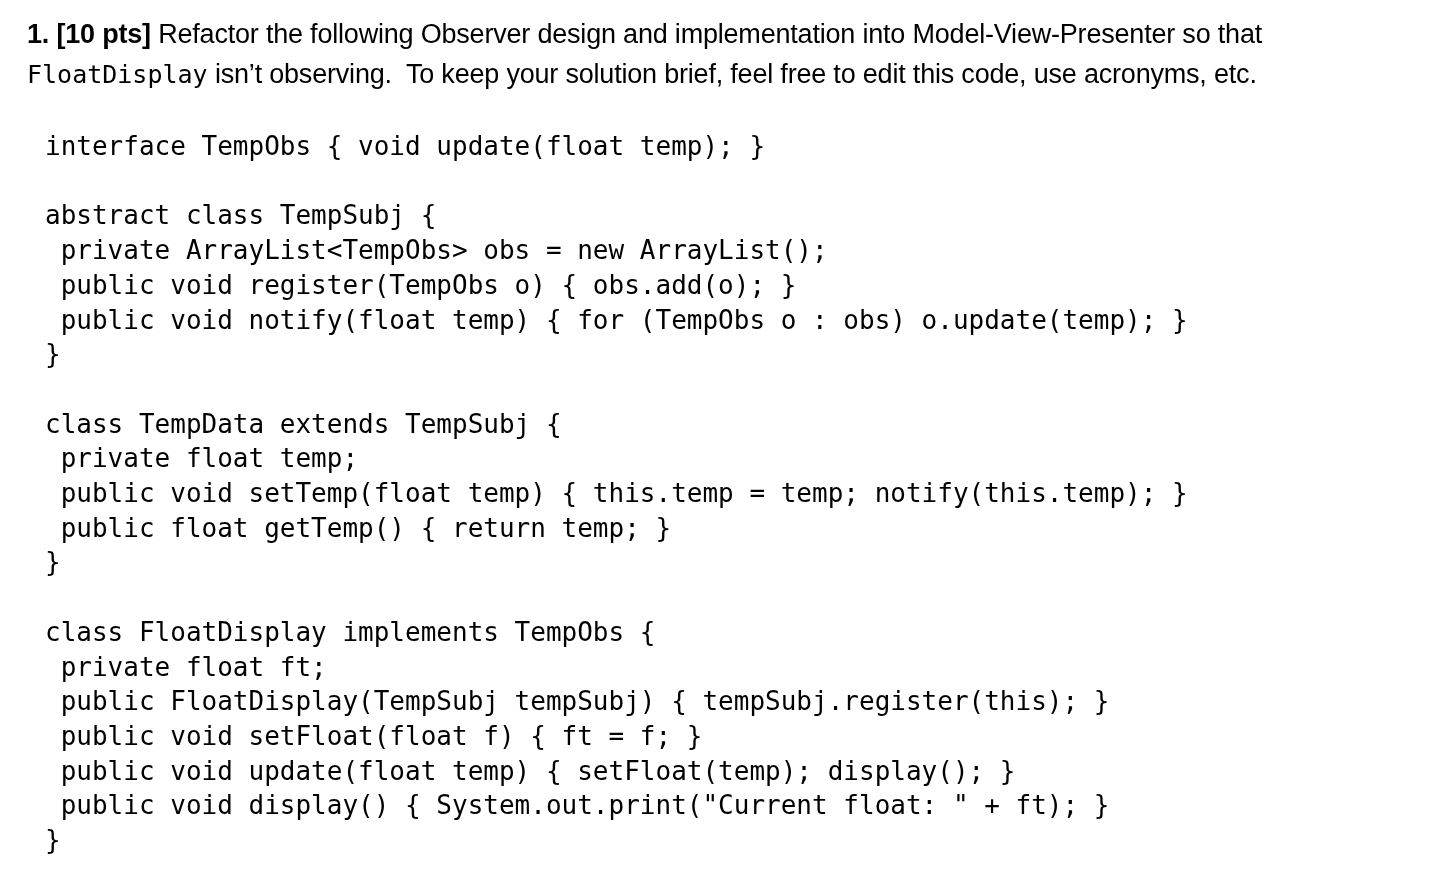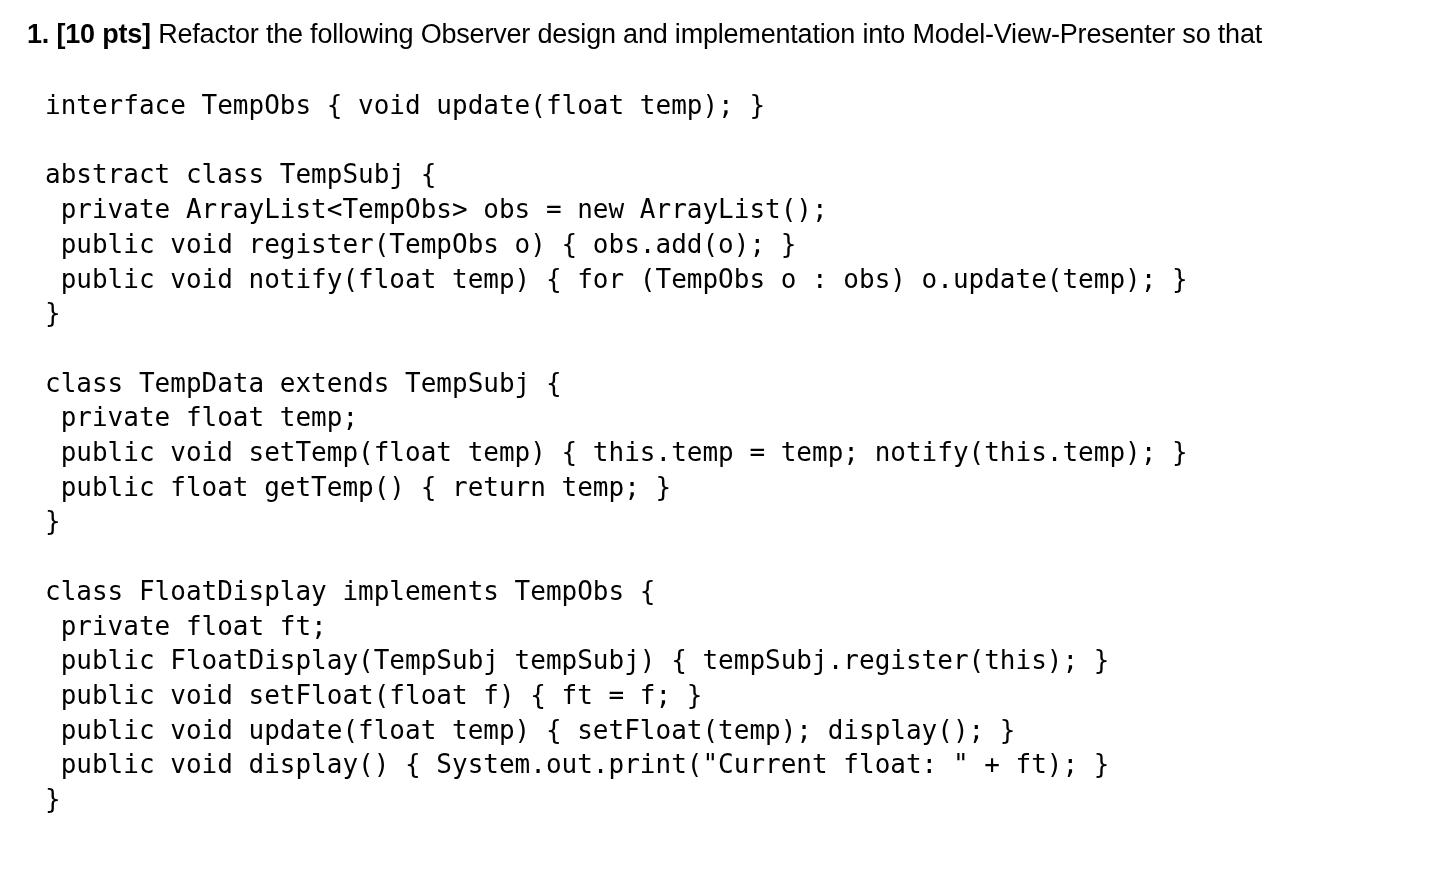--- a/index.html
+++ b/index.html
@@ -44,20 +44,21 @@
     color: #000000;
   }
 </style>
 </head>
 <body>
 
 <div class="page">
 
   <div class="question">
     <div class="q-line"><span class="q-bold">1. [10 pts]</span><span> Refactor the following Observer design and implementation into Model-View-Presenter so that</span></div>
+    <div class="q-line"><span class="q-mono">FloatDisplay</span><span> isn’t observing.  To keep your solution brief, feel free to edit this code, use acronyms, etc.</span></div>
   </div>
 
   <pre class="code-block">interface TempObs { void update(float temp); }
 
 abstract class TempSubj {
  private ArrayList&lt;TempObs&gt; obs = new ArrayList();
  public void register(TempObs o) { obs.add(o); }
  public void notify(float temp) { for (TempObs o : obs) o.update(temp); }
 }
 

